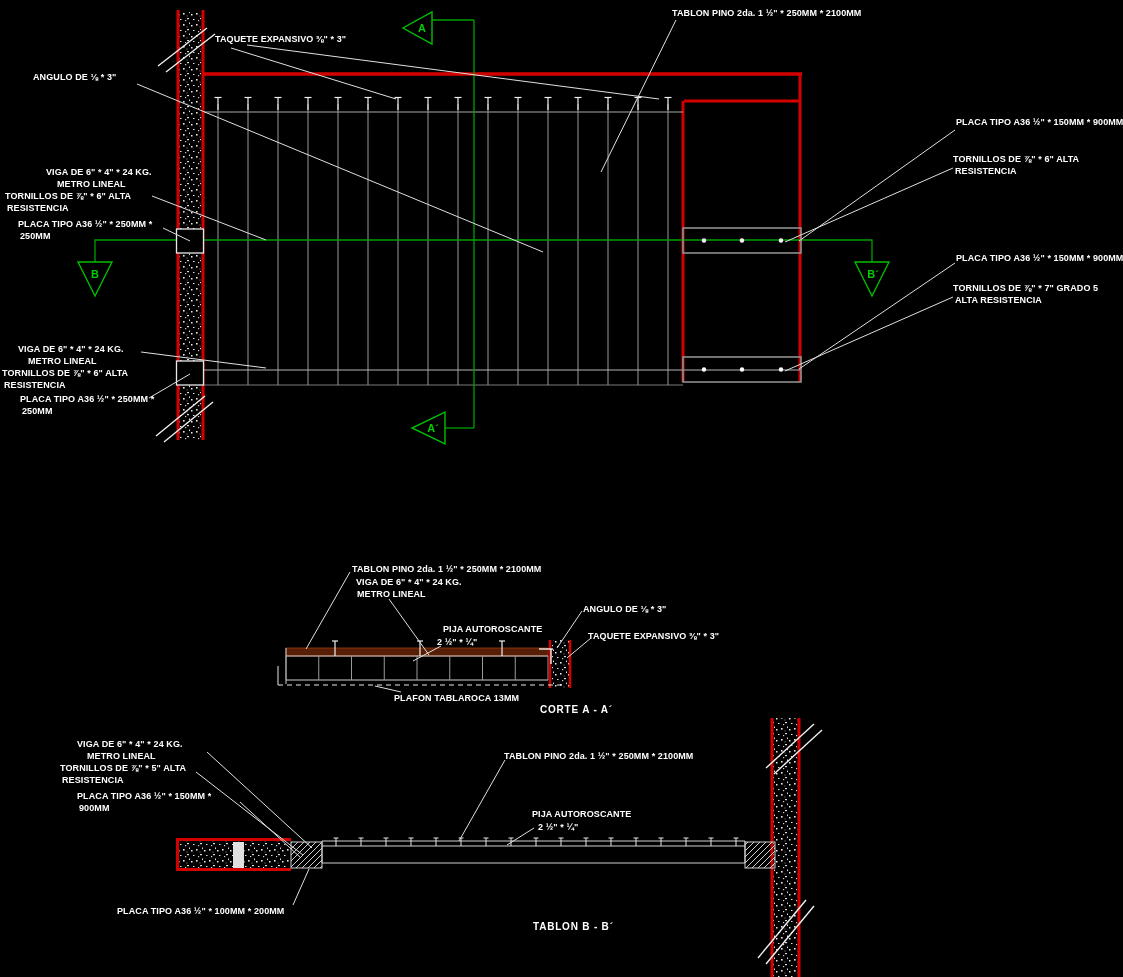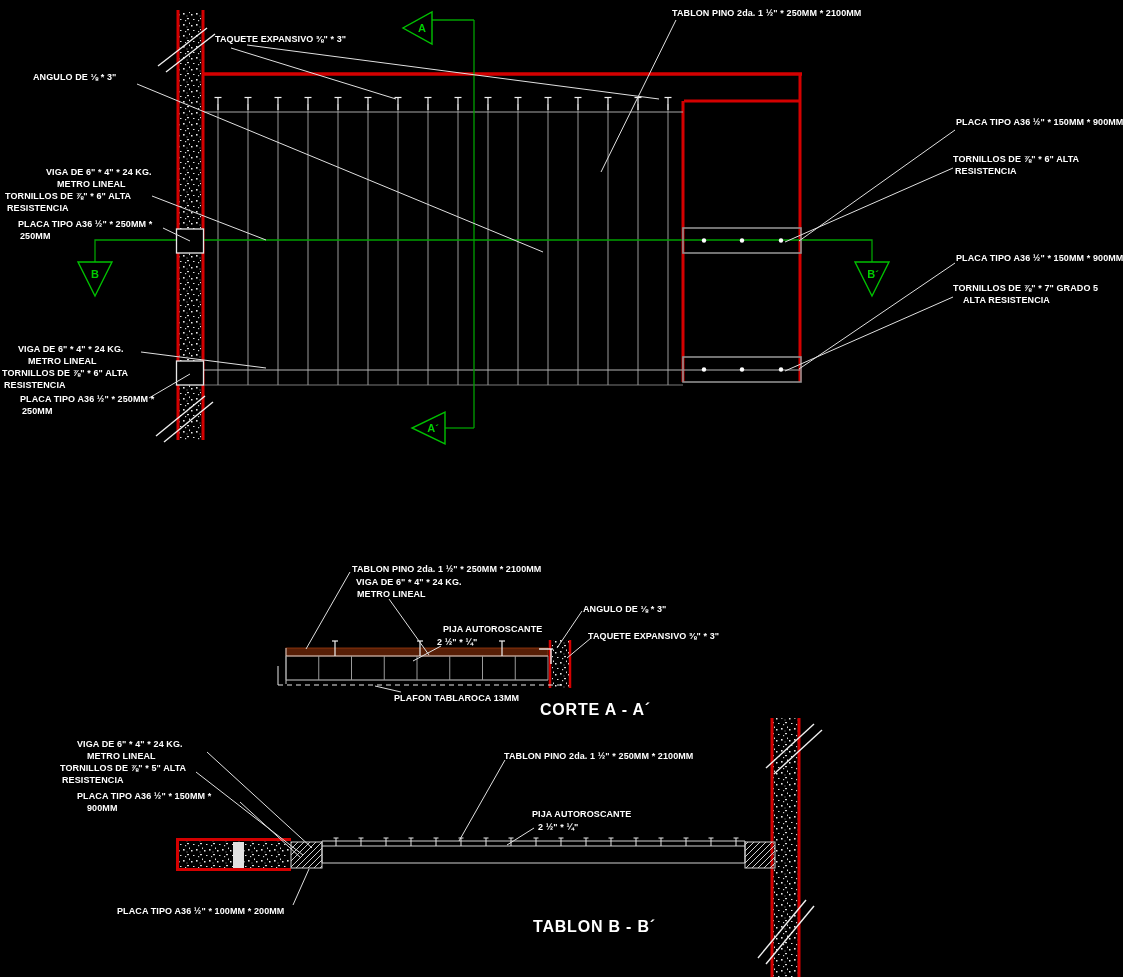--- a/index.html
+++ b/index.html
@@ -1,21 +1,21 @@
 <!DOCTYPE html>
 <html><head>
 <meta charset="utf-8">
 <style>
   html,body{margin:0;padding:0;background:#000;}
   #canvas{position:relative;width:1123px;height:977px;background:#000;overflow:hidden;
           font-family:"Liberation Sans",sans-serif;}
   #drawing{position:absolute;left:0;top:0;}
   .lbl{position:absolute;color:#fff;font:bold 9px/11px "Liberation Sans",sans-serif;
        white-space:nowrap;letter-spacing:.1px;}
-  .lbl.title{font-size:16px;letter-spacing:.8px;}
+  .lbl.title{font-size:10px;letter-spacing:.8px;}
   .mk{fill:#00cc00;font:bold 11px "Liberation Sans",sans-serif;text-anchor:middle;}
 </style>
 </head>
 <body>
 
 <div id="canvas">
 
 <svg id="drawing" width="1123" height="977" viewBox="0 0 1123 977">
   <defs>
     <pattern id="speck" width="13" height="11" patternUnits="userSpaceOnUse">
@@ -301,36 +301,36 @@
       <div class="lbl" style="left: 28px; top: 356px;">METRO LINEAL</div>
       <div class="lbl" style="left: 2px; top: 368px;">TORNILLOS DE ⅞" * 6"  ALTA</div>
       <div class="lbl" style="left: 4px; top: 380px;">RESISTENCIA</div>
       <div class="lbl" style="left: 20px; top: 394px;">PLACA TIPO A36 ½" * 250MM *</div>
       <div class="lbl" style="left: 22px; top: 406px;">250MM</div>
       <div class="lbl" style="left: 956px; top: 117px;">PLACA TIPO A36 ½" * 150MM * 900MM</div>
       <div class="lbl" style="left: 953px; top: 154px;">TORNILLOS DE ⅞" * 6"  ALTA</div>
       <div class="lbl" style="left: 955px; top: 166px;">RESISTENCIA</div>
       <div class="lbl" style="left: 956px; top: 253px;">PLACA TIPO A36 ½" * 150MM * 900MM</div>
       <div class="lbl" style="left: 953px; top: 283px;">TORNILLOS DE ⅞" * 7" GRADO 5</div>
-      <div class="lbl" style="left: 955px; top: 295px; margin-left: 8px;">ALTA RESISTENCIA</div>
+      <div class="lbl" style="left: 955px; top: 295px;">ALTA RESISTENCIA</div>
       <div class="lbl" style="left: 352px; top: 564px;">TABLON PINO 2da. 1 ½" * 250MM * 2100MM</div>
       <div class="lbl" style="left: 356px; top: 577px;">VIGA DE 6" * 4" * 24 KG.</div>
       <div class="lbl" style="left: 357px; top: 589px;">METRO LINEAL</div>
       <div class="lbl" style="left: 443px; top: 624px;">PIJA AUTOROSCANTE</div>
       <div class="lbl" style="left: 437px; top: 637px;">2 ½" * ¼"</div>
       <div class="lbl" style="left: 583px; top: 604px;">ANGULO DE ⅛ * 3"</div>
       <div class="lbl" style="left: 588px; top: 631px;">TAQUETE EXPANSIVO ⅜" * 3"</div>
       <div class="lbl" style="left: 394px; top: 693px;">PLAFON TABLAROCA 13MM</div>
       <div class="lbl title" style="left: 540px; top: 704px;">CORTE A - A´</div>
       <div class="lbl" style="left: 77px; top: 739px;">VIGA DE 6" * 4" * 24 KG.</div>
       <div class="lbl" style="left: 87px; top: 751px;">METRO LINEAL</div>
       <div class="lbl" style="left: 60px; top: 763px;">TORNILLOS DE ⅞" * 5"  ALTA</div>
       <div class="lbl" style="left: 62px; top: 775px;">RESISTENCIA</div>
       <div class="lbl" style="left: 77px; top: 791px;">PLACA TIPO A36 ½" * 150MM *</div>
-      <div class="lbl" style="left: 87px; top: 803px;">900MM</div>
+      <div class="lbl" style="left: 79px; top: 803px;">900MM</div>
       <div class="lbl" style="left: 504px; top: 751px;">TABLON PINO 2da. 1 ½" * 250MM * 2100MM</div>
       <div class="lbl" style="left: 532px; top: 809px;">PIJA AUTOROSCANTE</div>
       <div class="lbl" style="left: 538px; top: 822px;">2 ½" * ¼"</div>
       <div class="lbl" style="left: 117px; top: 906px;">PLACA TIPO A36 ½" * 100MM * 200MM</div>
       <div class="lbl title" style="left: 533px; top: 921px;">TABLON B - B´</div>
     </div>
 
 </div>
 
 </body></html>

